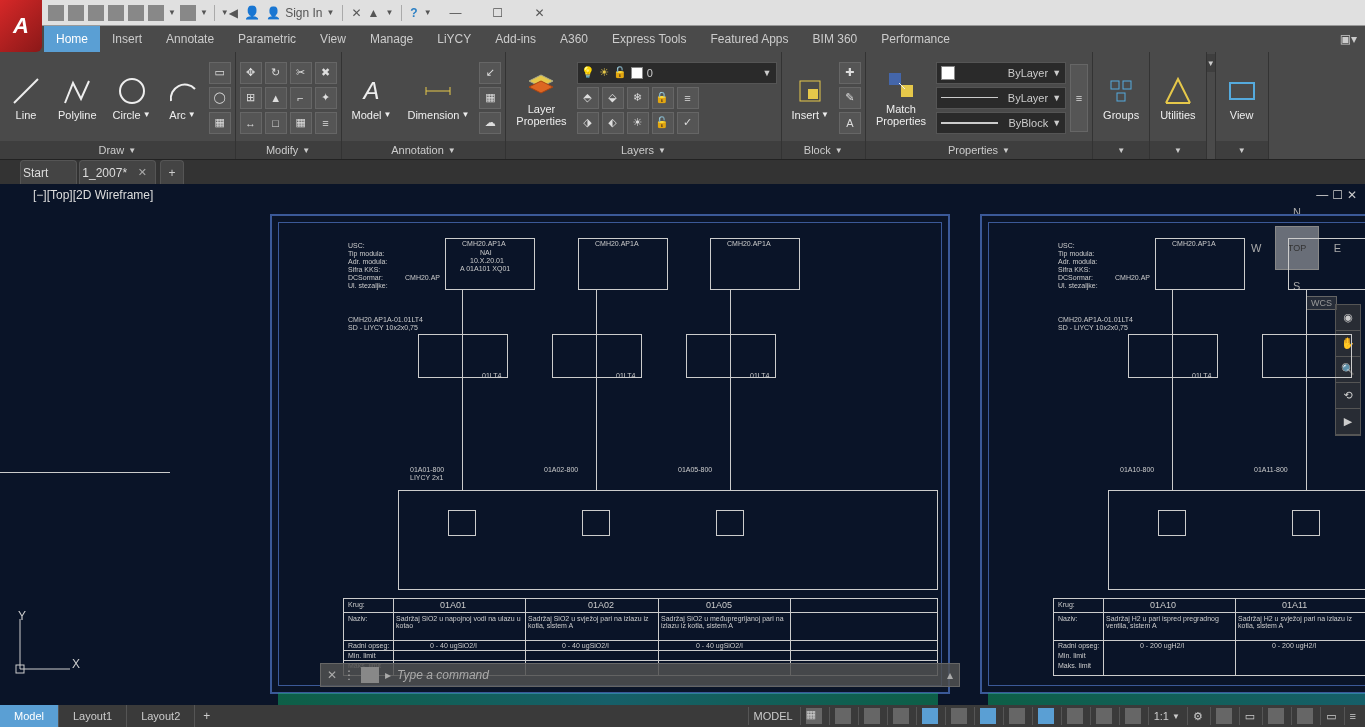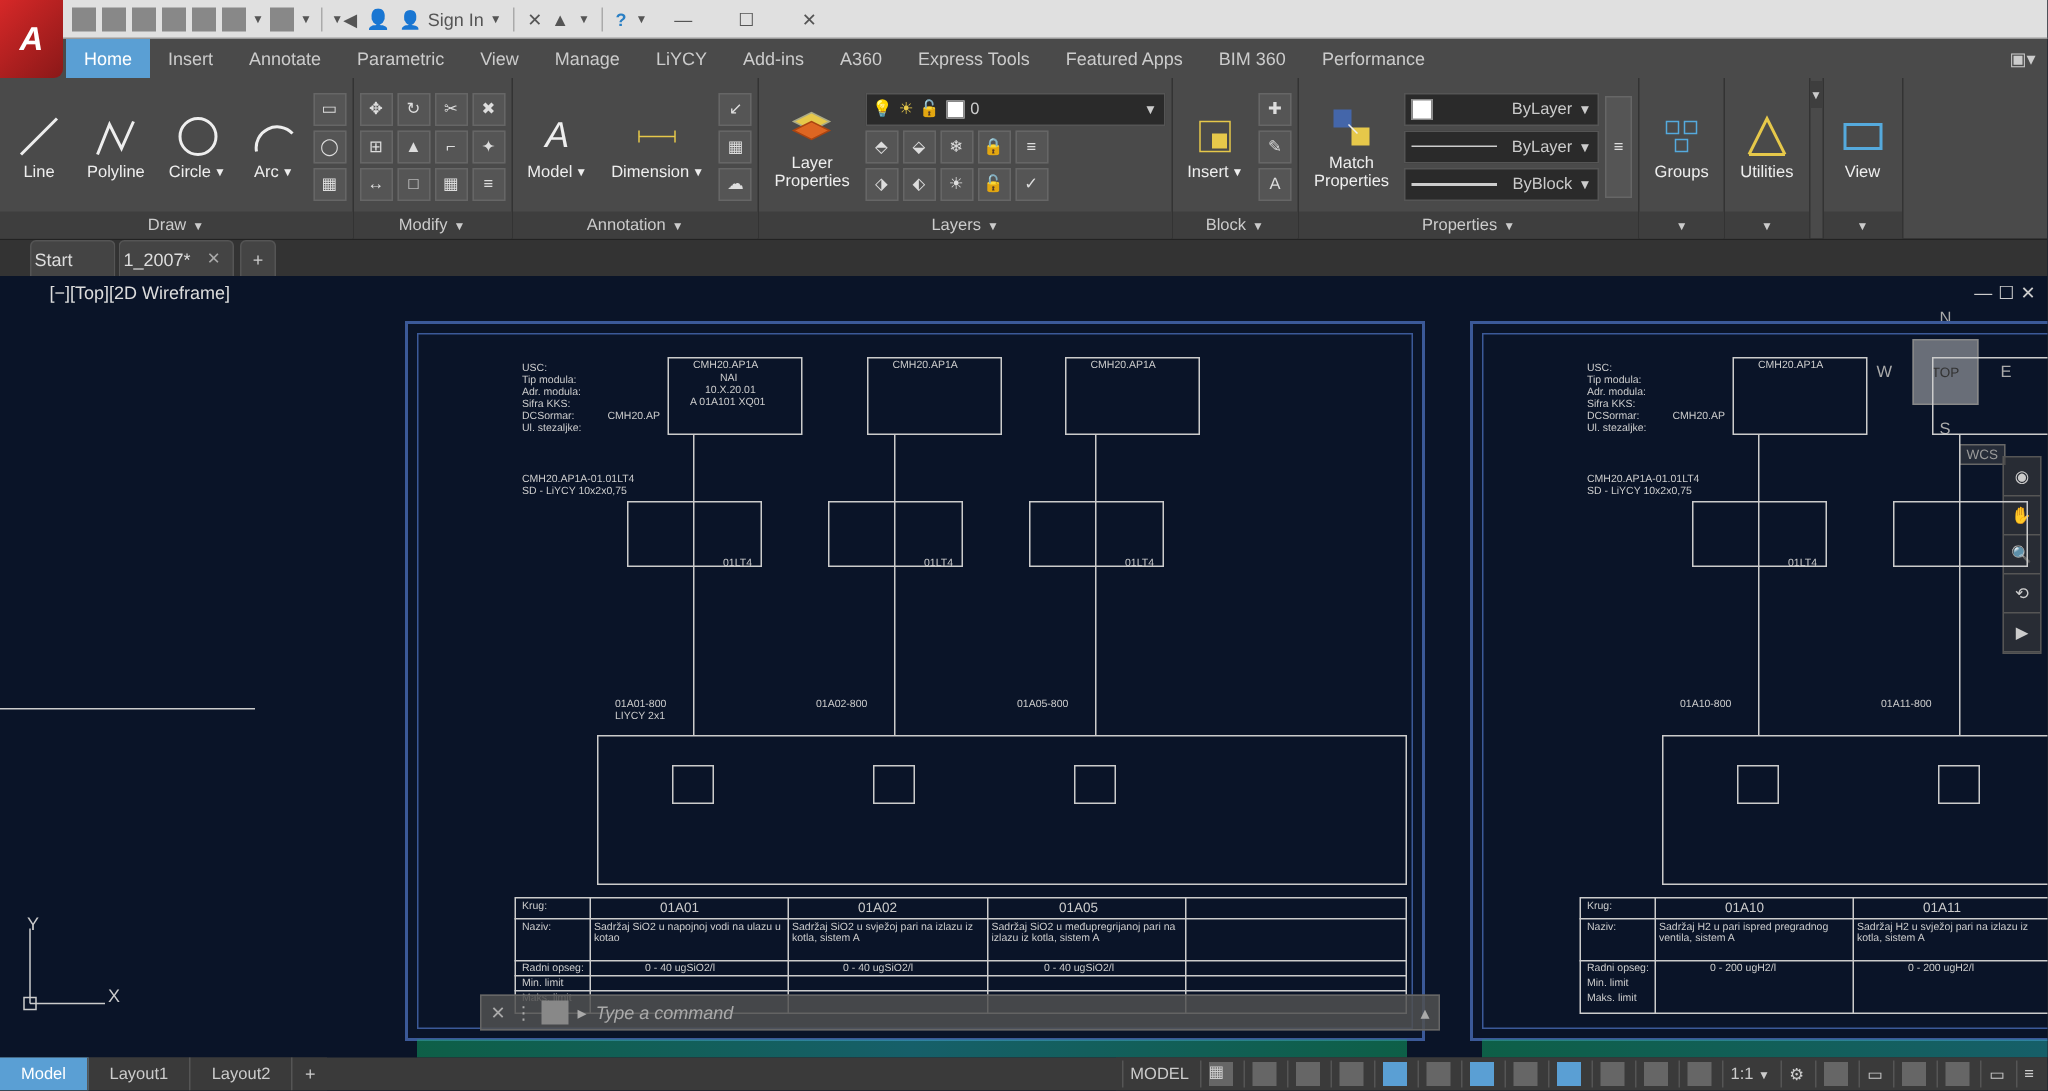--- a/index.html
+++ b/index.html
@@ -522,21 +522,21 @@
   <div class="dwg-line" style="left:343px;top:428px;width:595px;height:1px"></div>
   <div class="dwg-line" style="left:343px;top:456px;width:595px;height:1px"></div>
   <div class="dwg-line" style="left:343px;top:466px;width:595px;height:1px"></div>
   <div class="dwg-line" style="left:343px;top:476px;width:595px;height:1px"></div>
   <div class="dwg-text" style="left:348px;top:417px">Krug:</div>
   <div class="dwg-text" style="left:348px;top:431px">Naziv:</div>
   <div class="dwg-text" style="left:348px;top:458px">Radni opseg:</div>
   <div class="dwg-text" style="left:348px;top:468px">Min. limit</div>
   <div class="dwg-text" style="left:348px;top:478px">Maks. limit</div>
   <div class="dwg-text" style="left:440px;top:416px;font-size:9px">01A01</div>
-  <div class="dwg-text" style="left:572px;top:416px;font-size:9px">01A02</div>
+  <div class="dwg-text" style="left:588px;top:416px;font-size:9px">01A02</div>
   <div class="dwg-text" style="left:706px;top:416px;font-size:9px">01A05</div>
   <div class="dwg-text" style="left:396px;top:431px;width:126px;white-space:normal">Sadržaj SiO2 u napojnoj vodi na ulazu u kotao</div>
   <div class="dwg-text" style="left:528px;top:431px;width:126px;white-space:normal">Sadržaj SiO2 u svježoj pari na izlazu iz kotla, sistem A</div>
   <div class="dwg-text" style="left:661px;top:431px;width:126px;white-space:normal">Sadržaj SiO2 u međupregrijanoj pari na izlazu iz kotla, sistem A</div>
   <div class="dwg-text" style="left:430px;top:458px">0 - 40 ugSiO2/l</div>
   <div class="dwg-text" style="left:562px;top:458px">0 - 40 ugSiO2/l</div>
   <div class="dwg-text" style="left:696px;top:458px">0 - 40 ugSiO2/l</div>
 
   <div class="dwg-sheet" style="left:980px;top:30px;width:680px;height:480px"></div>
   <div class="dwg-sheet" style="left:988px;top:38px;width:664px;height:464px;border-width:1px"></div>

